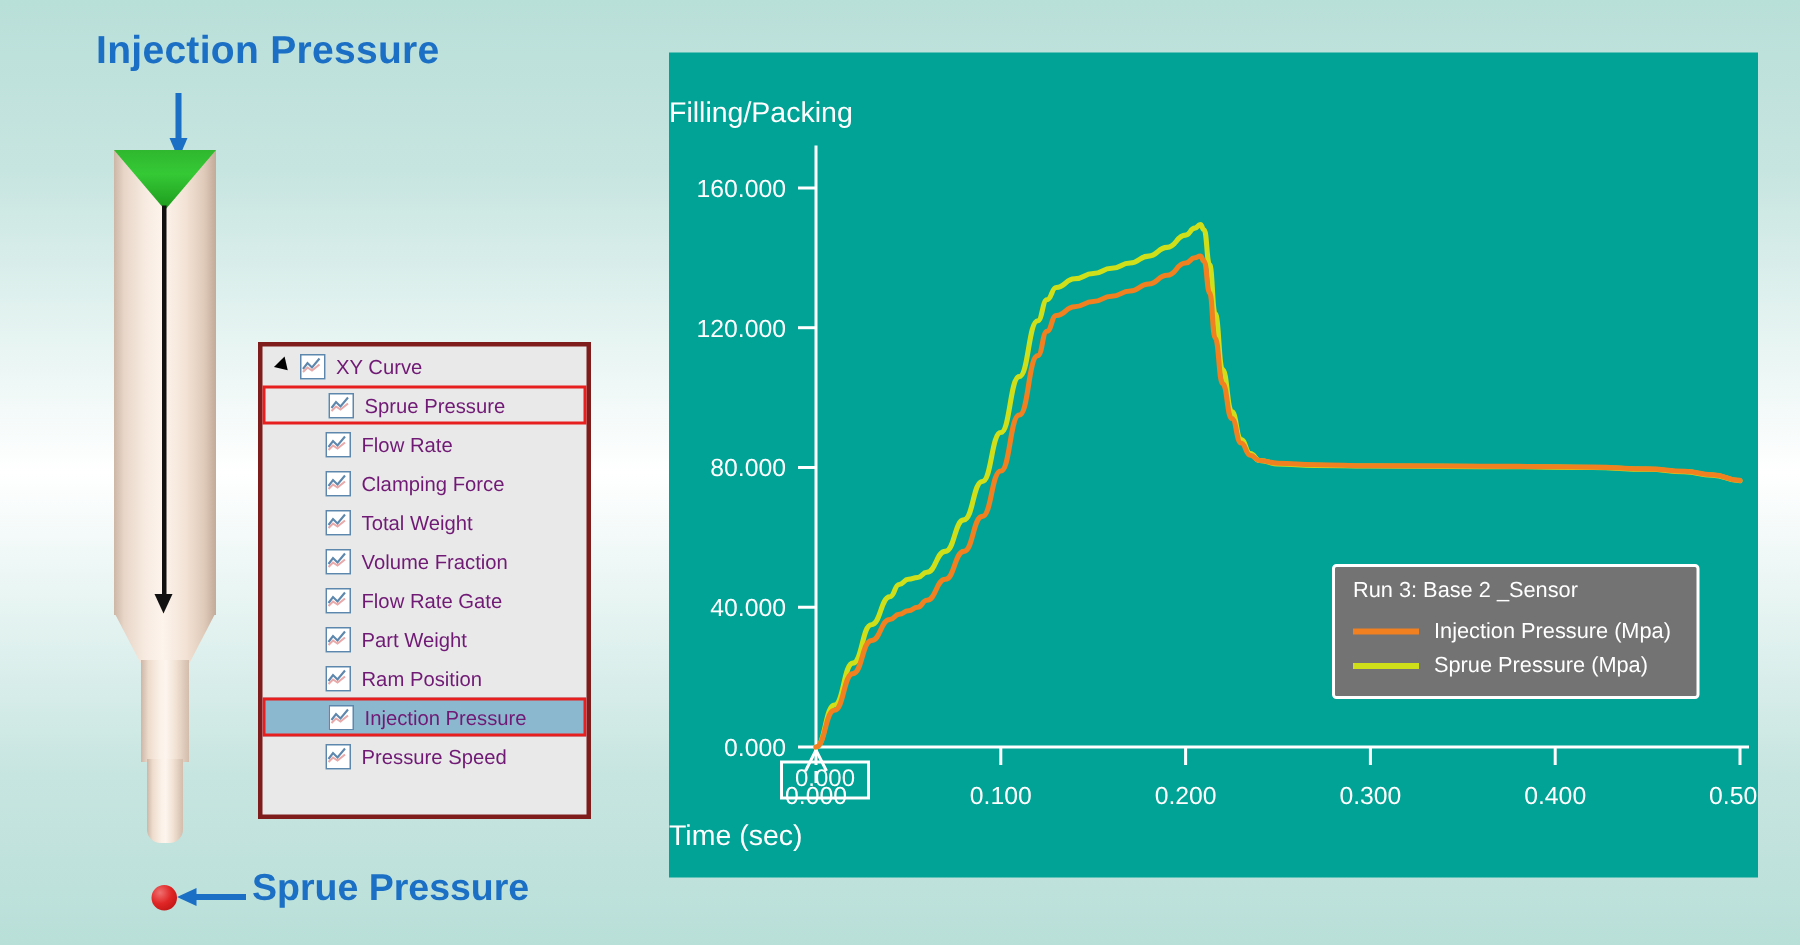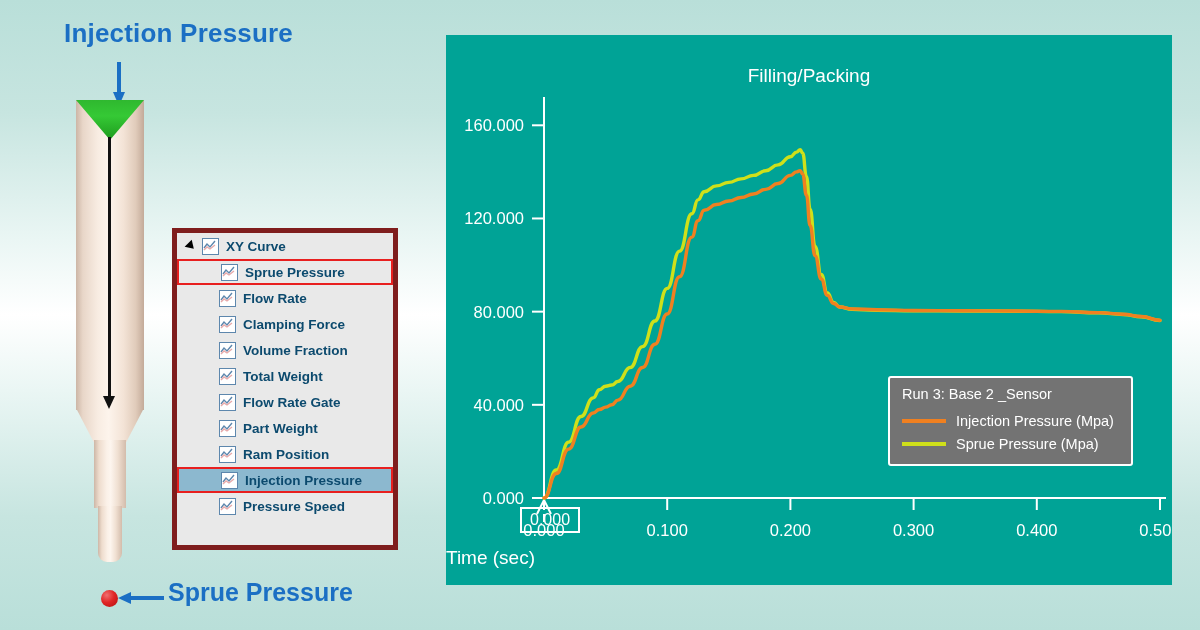--- a/index.html
+++ b/index.html
@@ -71,22 +71,22 @@
   .ram-line{position:absolute;left:108px;top:137px;width:3px;height:265px;background:#111;}
   .ram-head{
     position:absolute;left:103px;top:396px;width:0;height:0;
     border-left:6px solid transparent;border-right:6px solid transparent;
     border-top:13px solid #111;
   }
 
   
   #tree{
     position:absolute;left:172px;top:228px;width:216px;height:312px;
-    background:#e9e9e9;border:5px solid #7f1d1d;
-    font-size:13.5px;color:#0c4a6e;font-weight:bold;
+    background:#e9e9e9;border:3px solid #7f1d1d;
+    font-size:13.5px;color:#701a75;
   }
   .tree-row{
     position:relative;height:26px;display:flex;align-items:center;
     padding-left:6px;box-sizing:border-box;
   }
   .tree-row.child{padding-left:42px;}
   .tree-row.root{padding-left:10px;}
   .tree-row.outlined{
     border:2px solid #e81f1f;box-sizing:border-box;height:26px;
   }
@@ -102,21 +102,21 @@
   }
   .cb svg{position:absolute;left:0;top:0;}
   .tree-label{line-height:15px;white-space:nowrap;}
 
   
   #chart{
     position:absolute;left:446px;top:35px;width:726px;height:550px;
     background:#00a396;
   }
   .chart-title{
-    position:absolute;left:0;right:0;top:30px;text-align:center;
+    position:absolute;left:0;right:0;top:30px;
     color:#ffffff;font-size:19px;
   }
   .xaxis-title{
     position:absolute;left:0;right:0;top:512px;text-align:left;
     color:#ffffff;font-size:19px;
   }
   #plotsvg{position:absolute;left:0;top:0;}
   .tick-lbl{fill:#ffffff;font-size:16.5px;font-family:"Liberation Sans",sans-serif;}
 
   .legend{
@@ -201,30 +201,30 @@
         </span>
         <span class="tree-label">Clamping Force</span>
       </div>
       <div class="tree-row child">
         <span class="cb">
           <svg width="13" height="13" viewBox="0 0 13 13">
             <polyline points="1,9 4,5 7,8 12,2" fill="none" stroke="#5d87ad" stroke-width="1.4"></polyline>
             <polyline points="1,11 4,8 7,10 12,6" fill="none" stroke="#e7a9a9" stroke-width="1.4"></polyline>
           </svg>
         </span>
+        <span class="tree-label">Total Weight</span>
+      </div>
+      <div class="tree-row child">
+        <span class="cb">
+          <svg width="13" height="13" viewBox="0 0 13 13">
+            <polyline points="1,9 4,5 7,8 12,2" fill="none" stroke="#5d87ad" stroke-width="1.4"></polyline>
+            <polyline points="1,11 4,8 7,10 12,6" fill="none" stroke="#e7a9a9" stroke-width="1.4"></polyline>
+          </svg>
+        </span>
         <span class="tree-label">Volume Fraction</span>
-      </div>
-      <div class="tree-row child">
-        <span class="cb">
-          <svg width="13" height="13" viewBox="0 0 13 13">
-            <polyline points="1,9 4,5 7,8 12,2" fill="none" stroke="#5d87ad" stroke-width="1.4"></polyline>
-            <polyline points="1,11 4,8 7,10 12,6" fill="none" stroke="#e7a9a9" stroke-width="1.4"></polyline>
-          </svg>
-        </span>
-        <span class="tree-label">Total Weight</span>
       </div>
       <div class="tree-row child">
         <span class="cb">
           <svg width="13" height="13" viewBox="0 0 13 13">
             <polyline points="1,9 4,5 7,8 12,2" fill="none" stroke="#5d87ad" stroke-width="1.4"></polyline>
             <polyline points="1,11 4,8 7,10 12,6" fill="none" stroke="#e7a9a9" stroke-width="1.4"></polyline>
           </svg>
         </span>
         <span class="tree-label">Flow Rate Gate</span>
       </div>

